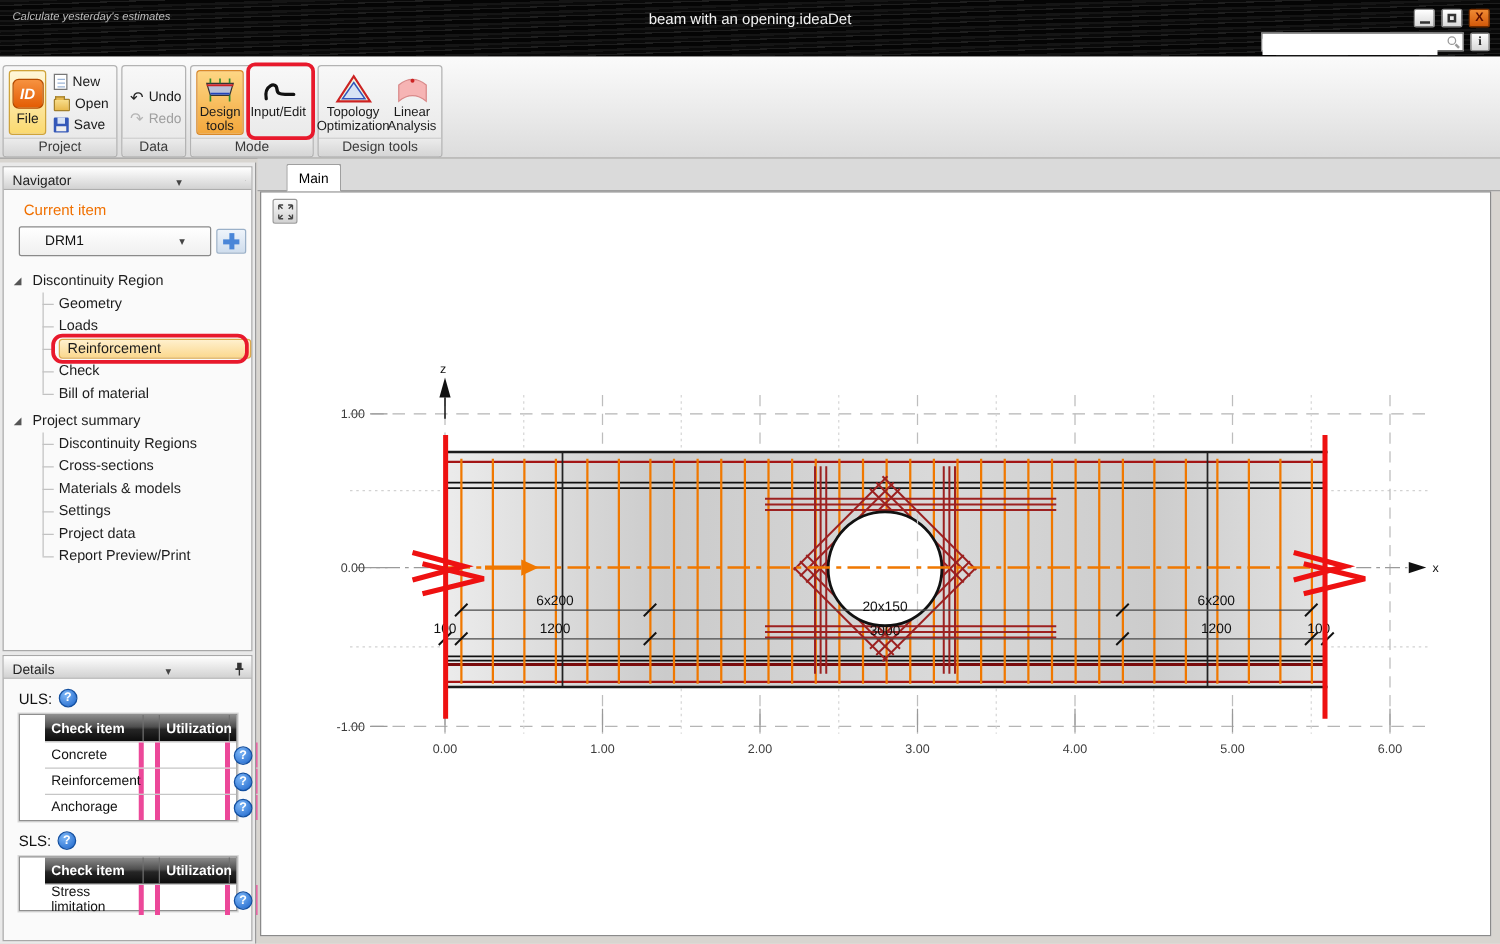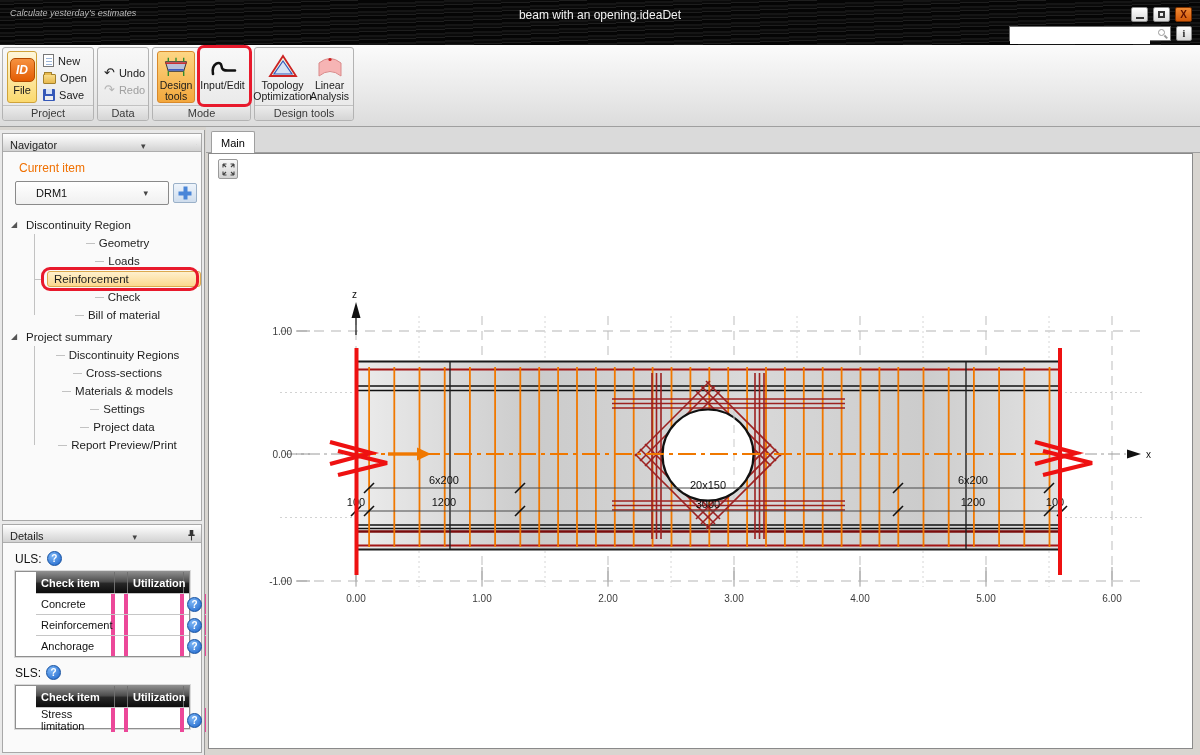--- a/index.html
+++ b/index.html
@@ -38,21 +38,21 @@
   .search-glyph .lens{ width:7px; height:7px; border:1.5px solid #9a9a9a; border-radius:50%; }
   .search-glyph .handle{ position:absolute; width:4px; height:1.5px; background:#9a9a9a; left:6px; top:7px;
                          transform:rotate(45deg); }
   .info-btn{ width:16px; height:15px; background:linear-gradient(#fdfdfd,#d8d8d8); border:1px solid #8a8a8a;
              border-radius:2px; color:#222; font-weight:bold; font-size:10px; font-family:"Liberation Serif",serif;
              display:flex; align-items:center; justify-content:center; }
 
   
   .ribbon{ position:absolute; left:0; top:45px; width:1200px; height:82px;
            background:linear-gradient(#fbfbfb,#e9e9e9 60%,#dcdcdc); border-bottom:1px solid #9f9f9f;
-           display:flex; align-items:flex-start; padding:2px 0 0 2px; gap:3px; }
+           display:flex; align-items:flex-end; padding:2px 0 0 2px; gap:3px; }
   .rgroup{ height:74px; border:1px solid #b3b3b3; border-radius:3px;
            background:linear-gradient(#f8f8f8,#e6e6e6); position:relative; padding:3px 4px 16px 4px;
            display:flex; gap:4px; }
   .rgroup-label{ position:absolute; left:0; right:0; bottom:0; height:15px; text-align:center;
                  font-size:11px; color:#3a3a3a; background:linear-gradient(#ececec,#d5d5d5);
                  border-top:1px solid #c2c2c2; border-radius:0 0 3px 3px; line-height:14px; }
   .file-btn{ width:36px; height:52px; background:linear-gradient(#fff7da,#fbd96e);
              border:1px solid #cfa33a; border-radius:3px; display:flex; flex-direction:column;
              align-items:center; justify-content:center; gap:2px; cursor:default; }
   .id-logo{ width:25px; height:24px; border-radius:5px; background:linear-gradient(#f69240,#e35c03);
@@ -103,21 +103,21 @@
             border-radius:2px; position:relative; }
   .plus-icon{ position:absolute; left:50%; top:50%; transform:translate(-50%,-50%); width:13px; height:13px; }
   .plus-icon::before{ content:""; position:absolute; left:0; top:5px; width:13px; height:3.5px; background:#4a86d8; }
   .plus-icon::after{ content:""; position:absolute; left:5px; top:0; width:3.5px; height:13px; background:#4a86d8; }
 
   .tree{ margin:10px 0 0 8px; font-size:11.5px; color:#1c1c1c; }
   .tree-root-row{ display:flex; align-items:center; gap:6px; height:19px; }
   .expander{ font-size:8px; color:#555; width:9px; }
   .tree-children{ margin-left:23px; position:relative; padding-left:12px; margin-bottom:3px; }
   .tree-children::before{ content:""; position:absolute; left:0; top:0; bottom:9px; border-left:1px solid #c2c2c2; }
-  .tree-child{ height:18px; display:flex; align-items:center; position:relative;justify-content:center; }
+  .tree-child{ height:18px; display:flex; align-items:center; position:relative; }
   .tree-child::before{ content:""; width:9px; height:1px; background:#c2c2c2; margin-right:4px; margin-left:-12px; }
   .hl-wrap{ position:relative; display:flex; align-items:center; flex:1; }
   .hl-item{ background:linear-gradient(#fff0cd,#fbd88e); border:1px solid #dca94e; border-radius:3px;
             padding:1px 6px; flex:1; }
   .red-ring{ position:absolute; left:-6px; right:2px; top:-4px; bottom:-4px; border:3px solid #e8192c;
              border-radius:9px; pointer-events:none; }
 
   .det-section-label{ display:flex; align-items:center; gap:5px; font-size:12px; color:#111; margin:8px 0 5px 12px; }
   .help-icon{ width:15px; height:15px; border-radius:50%; background:radial-gradient(circle at 35% 30%, #7db7f7, #1b63c9);
               color:#fff; font-weight:bold; font-size:10px; display:flex; align-items:center; justify-content:center;
@@ -129,21 +129,21 @@
              font-size:11px; height:21px; }
   .chk-head > div{ display:flex; align-items:center; padding-left:5px; border-right:1px solid #6f6f6f; }
   .chk-body{ height:21px; border-top:1px solid #c6c6c6; font-size:11px; color:#111; }
   .chk-body > div{ display:flex; align-items:center; padding-left:5px; border-right:4px solid #ec4899; }
   .chk-body .icon-cell{ justify-content:center; padding-left:0; }
 
   
   .canvas-zone{ position:absolute; left:206px; top:127px; right:0; bottom:0; background:#d8d5d0; }
   .tab-strip{ position:absolute; left:0; top:0; right:0; height:26px; background:#dadada;
               border-bottom:1px solid #9f9f9f; }
-  .tab{ position:absolute; left:5px; top:4px; height:22px; padding:0 9px; background:#fff;
+  .tab{ position:absolute; left:23px; top:4px; height:22px; padding:0 9px; background:#fff;
         border:1px solid #9f9f9f; border-bottom:none; font-size:11px; display:flex; align-items:center;
         border-radius:2px 2px 0 0; z-index:2; }
   .draw-canvas{ position:absolute; left:2px; top:26px; width:985px; height:596px; background:#fff;
                 border:1px solid #8a8a8a; }
   .zoom-extents{ position:absolute; left:9px; top:5px; width:20px; height:20px;
                  background:linear-gradient(#f8f8f8,#d2d2d2); border:1px solid #9a9a9a; border-radius:2px;
                  display:flex; align-items:center; justify-content:center; z-index:3; }
   svg text{ font-family:"Liberation Sans",sans-serif; }
   .tick-label{ font-size:10px; fill:#3c3c3c; }
   .dim-label{ font-size:11px; fill:#101010; }

